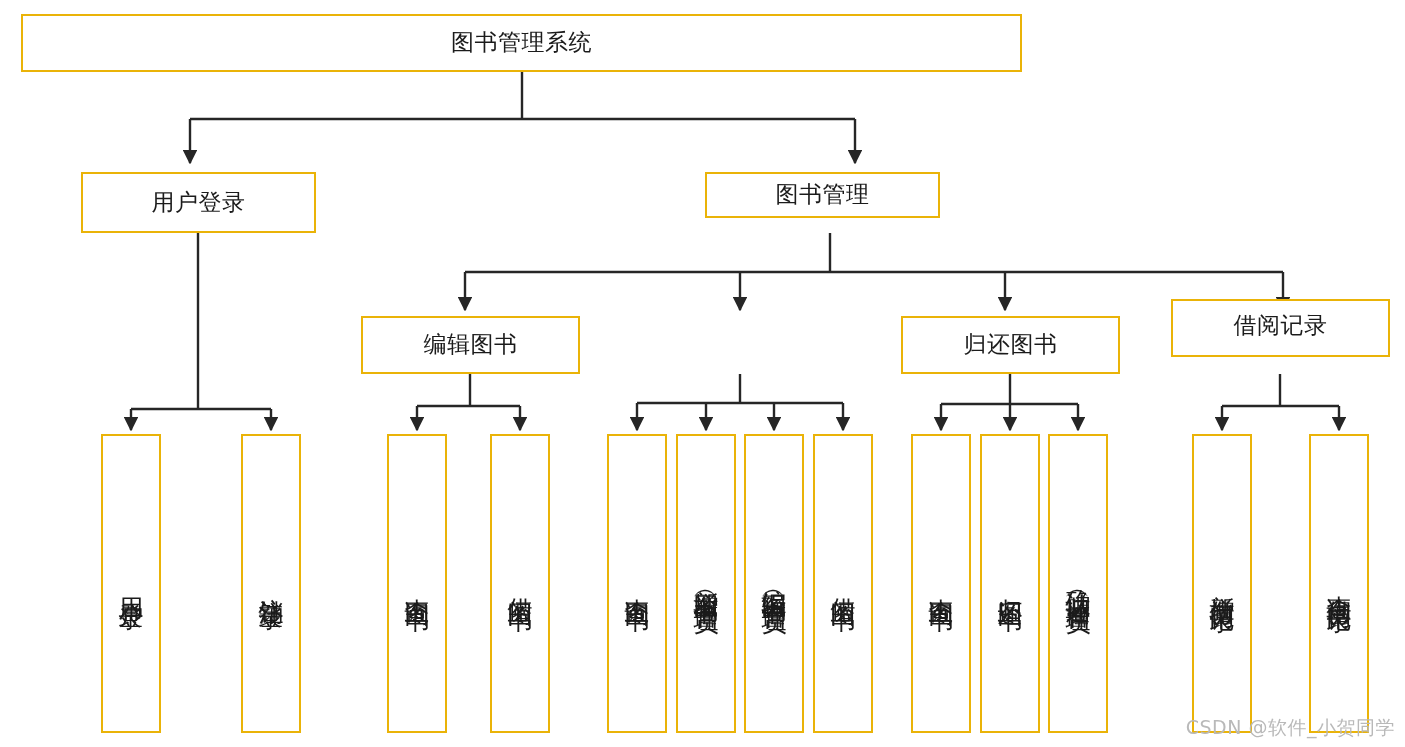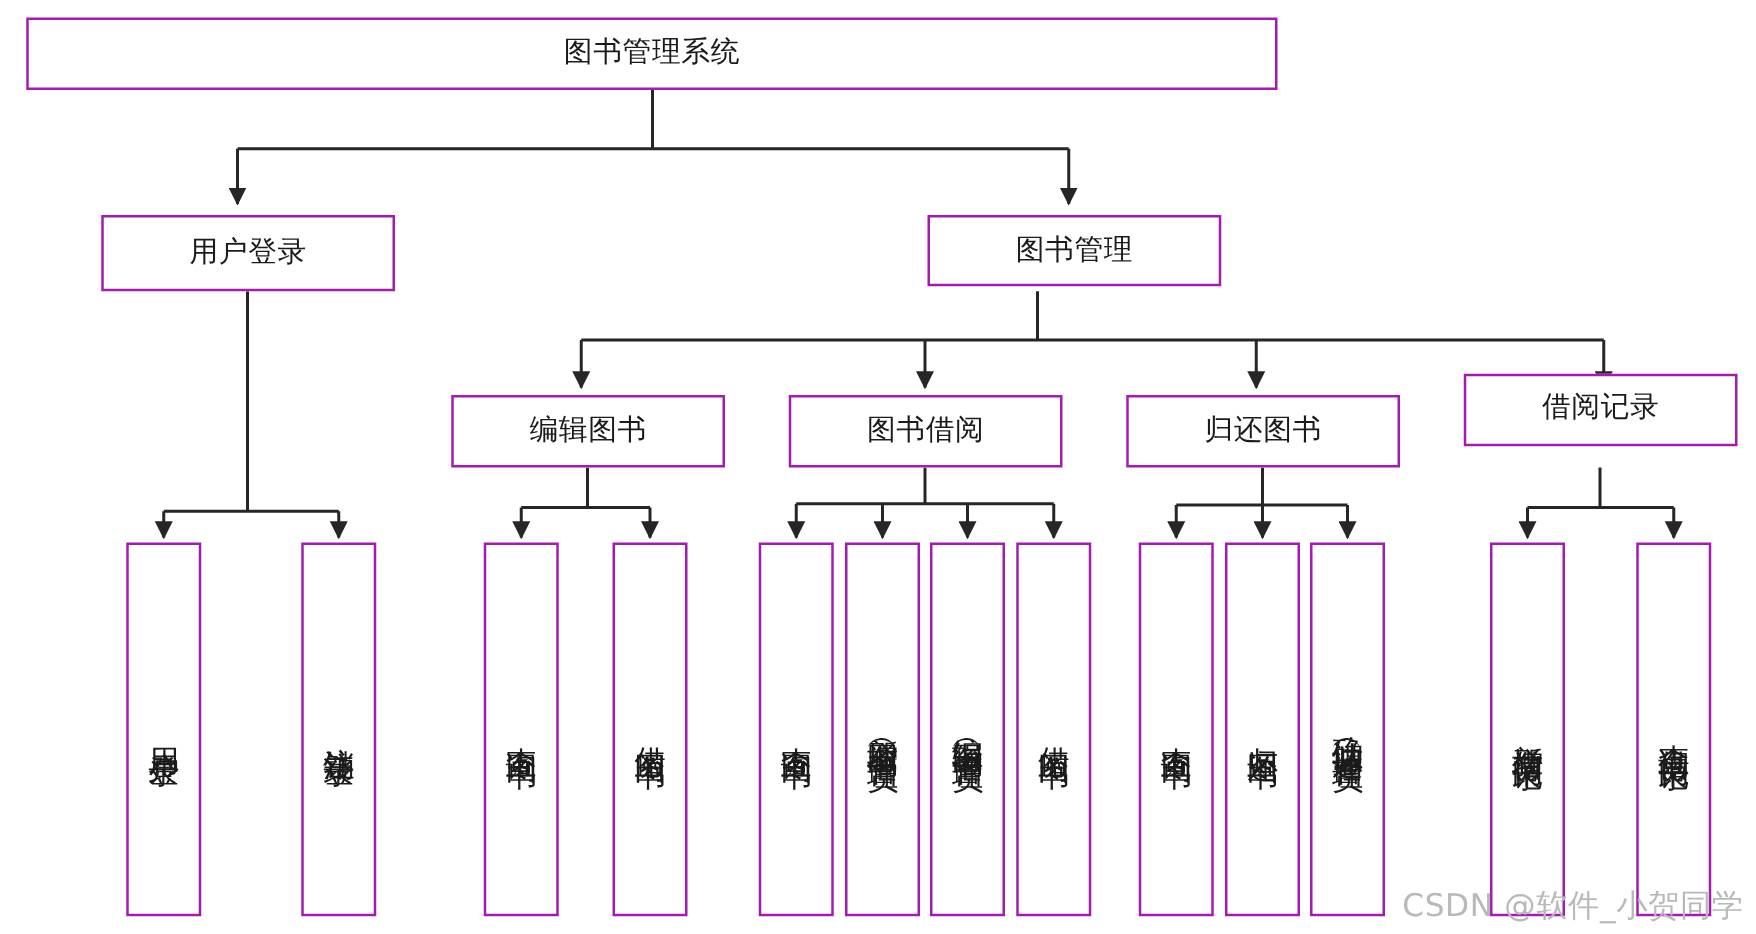--- a/index.html
+++ b/index.html
@@ -23,21 +23,21 @@
     left: 0;
     top: 0;
     width: 1405px;
     height: 747px;
     pointer-events: none;
   }
   .node {
     position: absolute;
     box-sizing: border-box;
     background: #ffffff;
-    border: 2px solid #a21caf;
+    border: 2px solid #eab308;
     display: flex;
     align-items: center;
     justify-content: center;
     overflow: hidden;
   }
   .node .label {
     color: #1b1b1b;
     text-align: center;
     line-height: 1.18;
     white-space: nowrap;
@@ -62,21 +62,21 @@
     font-size: 25px;
     line-height: 1.0;
     letter-spacing: 3px;
     white-space: nowrap;
     max-height: 280px;
   }
   #watermark {
     position: absolute;
     right: 10px;
     bottom: 6px;
-    font-size: 25px;
+    font-size: 19px;
     color: #b9b9b9;
     white-space: nowrap;
     letter-spacing: 0.5px;
     font-family: "DejaVu Sans", "Liberation Sans", sans-serif;
     margin-left: 48px;
   }
 </style>
 </head>
 <body>
 
@@ -134,31 +134,28 @@
   </svg>
 
   <div class="node root horiz" style="left:21px; top:14px; width:1001px; height:58px;">
     <span class="label">图书管理系统</span>
   </div>
 
   <div class="node horiz" style="left:81px; top:172px; width:235px; height:61px;">
     <span class="label">用户登录</span>
   </div>
 
-  <div class="node horiz" style="left:742px; top:172px; width:235px; height:57px;">
+  <div class="node horiz" style="left:705px; top:172px; width:235px; height:46px;">
     <span class="label">图书管理</span>
   </div>
 
   <div class="node horiz" style="left:361px; top:316px; width:219px; height:58px;">
     <span class="label">编辑图书</span>
   </div>
 
-  <div class="node horiz" style="left:631px; top:316px; width:219px; height:58px;">
-    <span class="label">图书借阅</span>
-  </div>
 
   <div class="node horiz" style="left:901px; top:316px; width:219px; height:58px;">
     <span class="label">归还图书</span>
   </div>
 
   <div class="node horiz" style="left:1171px; top:299px; width:219px; height:58px;font-family:Liberation Mono, monospace;">
     <span class="label">借阅记录</span>
   </div>
 
   <div class="node vert" style="left:101px; top:434px; width:60px; height:299px;">

